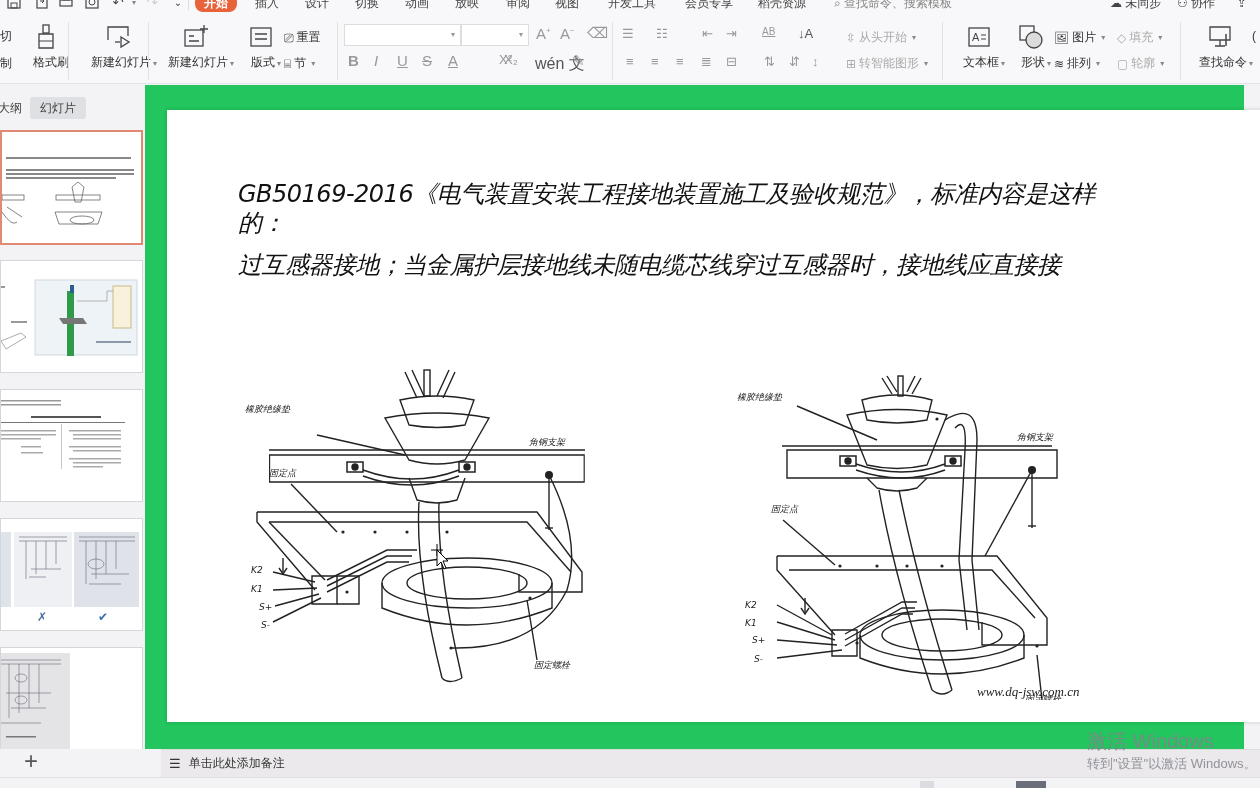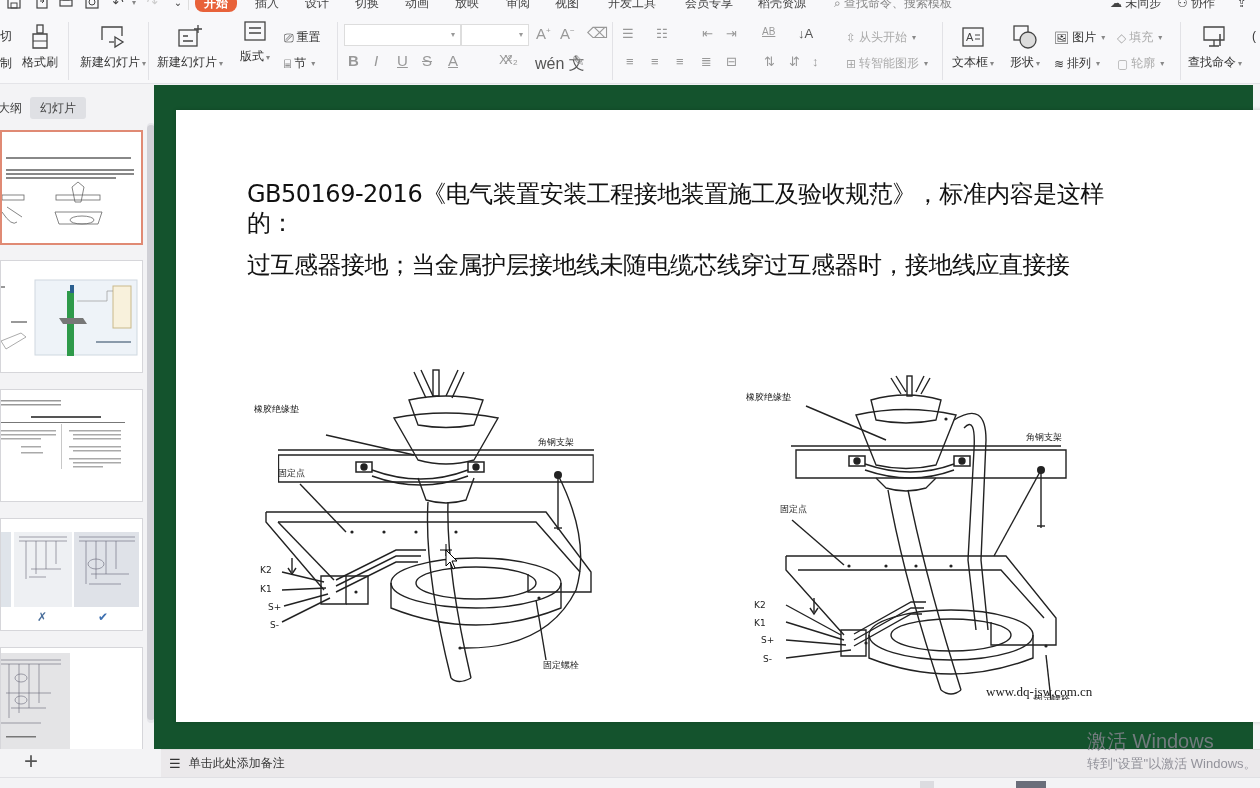--- a/index.html
+++ b/index.html
@@ -11,40 +11,40 @@
   .qa-icon { position: absolute; top: -6px; width: 16px; height: 16px; display: flex; align-items: center; justify-content: center; font-size: 13px; color: #444; }
   .tab { position: absolute; top: -6px; font-size: 12px; color: #444; height: 18px; line-height: 18px; white-space: nowrap; }
   .tab.active { background: #e8623a; color: #fff; border-radius: 8px; padding: 0 9px; font-weight: bold; }
   .tab-sep { position: absolute; top: -6px; width: 1px; height: 16px; background: #ddd; }
 
   
   #ribbon { position: absolute; left: 0; top: 14px; width: 1260px; height: 70px; background: #f8f8fa; border-bottom: 1px solid #e4e4e8; }
   .rb-sep { position: absolute; top: 8px; width: 1px; height: 58px; background: #e2e2e6; }
   .rb-big { position: absolute; display: flex; flex-direction: column; align-items: center; }
   .rb-big .ico { width: 28px; height: 26px; display: flex; align-items: center; justify-content: center; }
-  .rb-big .lbl { font-size: 12px; color: #333; margin-top: 4px; white-space: nowrap; }
+  .rb-big .lbl { font-size: 12px; color: #333; margin-top: 4px; white-space: nowrap; margin-left: 11px; }
   .rb-small { position: absolute; font-size: 12px; color: #333; white-space: nowrap; display: flex; align-items: center; gap: 3px; }
   .rb-small.dim { color: #aaa; }
   .caret { font-size: 8px; color: #888; margin-left: 2px; }
   .fmt { position: absolute; font-size: 15px; color: #999; }
   .combo { position: absolute; height: 22px; background: #fff; border: 1px solid #ddd; }
   .combo .c-arrow { position: absolute; right: 5px; top: 5px; font-size: 8px; color: #999; }
 
   
   #leftpanel { position: absolute; left: 0; top: 85px; width: 160px; height: 664px; background: #f3f3f5; border-right: 1px solid #e0e0e4; }
   .lp-tab { position: absolute; top: 12px; font-size: 12px; height: 22px; line-height: 22px; color: #444; }
   .lp-tab.active { background: #dfe0e4; padding: 0 10px; border-radius: 3px; }
   .thumb { position: absolute; left: 0; width: 143px; background: #fff; border: 1px solid #d6d6da; overflow: hidden; }
   .thumb.selected { border: 2px solid #e08a74; }
   #lp-scroll { position: absolute; left: 147px; top: 38px; width: 8px; height: 600px; background: #e6e6ea; border-radius: 4px; }
   #lp-scroll .thumbbar { position: absolute; left: 0; top: 2px; width: 8px; height: 595px; background: #d0d0d6; border-radius: 4px; }
   #add-slide { position: absolute; left: 24px; top: 664px; font-size: 24px; color: #555; line-height: 24px; }
 
   
-  #editor { position: absolute; left: 154px; top: 85px; width: 1099px; height: 664px; background: #14532d; }
+  #editor { position: absolute; left: 145px; top: 85px; width: 1099px; height: 664px; background: #22c55e; font-style: italic; }
   #slide { position: absolute; left: 22px; top: 25px; width: 1100px; height: 612px; background: #fff; box-shadow: 0 0 4px rgba(0,0,0,0.18); }
   .slide-text { position: absolute; font-family: "DejaVu Sans", sans-serif; font-size: 24px; line-height: 29px; color: #111; letter-spacing: -0.5px; }
 
   
   #notes { position: absolute; left: 161px; top: 749px; width: 1099px; height: 28px; background: #ebe9eb; border-top: 1px solid #ddd; display: flex; align-items: center; padding-left: 8px; font-size: 12px; color: #333; }
   #statusbar { position: absolute; left: 0; top: 777px; width: 1260px; height: 11px; background: #f3f3f5; border-top: 1px solid #e0e0e4; }
   .watermark { position: absolute; color: rgba(130,130,140,0.85); white-space: nowrap; }
 </style>
 </head>
 <body>
@@ -145,21 +145,21 @@
   <div class="rb-big" style="left:157px;top:10px">
     <span class="ico">
       <svg width="26" height="26" viewBox="0 0 26 26">
           <rect x="2" y="6" width="18" height="16" fill="none" stroke="#444" stroke-width="1.3"></rect>
           <path d="M6 12 H11 M6 17 H16" stroke="#444" stroke-width="1.3"></path>
           <path d="M21 1 V9 M17 5 H25" stroke="#444" stroke-width="1.3"></path>
         </svg>
     </span>
     <span class="lbl"><span>新建幻灯片</span><span class="caret">▾</span></span>
   </div>
-  <div class="rb-big" style="left:240px;top:4px">
+  <div class="rb-big" style="left:240px;top:10px">
     <span class="ico">
       <svg width="24" height="24" viewBox="0 0 24 24">
           <rect x="2" y="3" width="20" height="18" fill="none" stroke="#444" stroke-width="1.3"></rect>
           <path d="M6 9 H18 M6 14 H18" stroke="#444" stroke-width="1.3"></path>
         </svg>
     </span>
     <span class="lbl"><span>版式</span><span class="caret">▾</span></span>
   </div>
   <span class="rb-small" style="left:284px;top:15px">
     <span>⎚</span>

